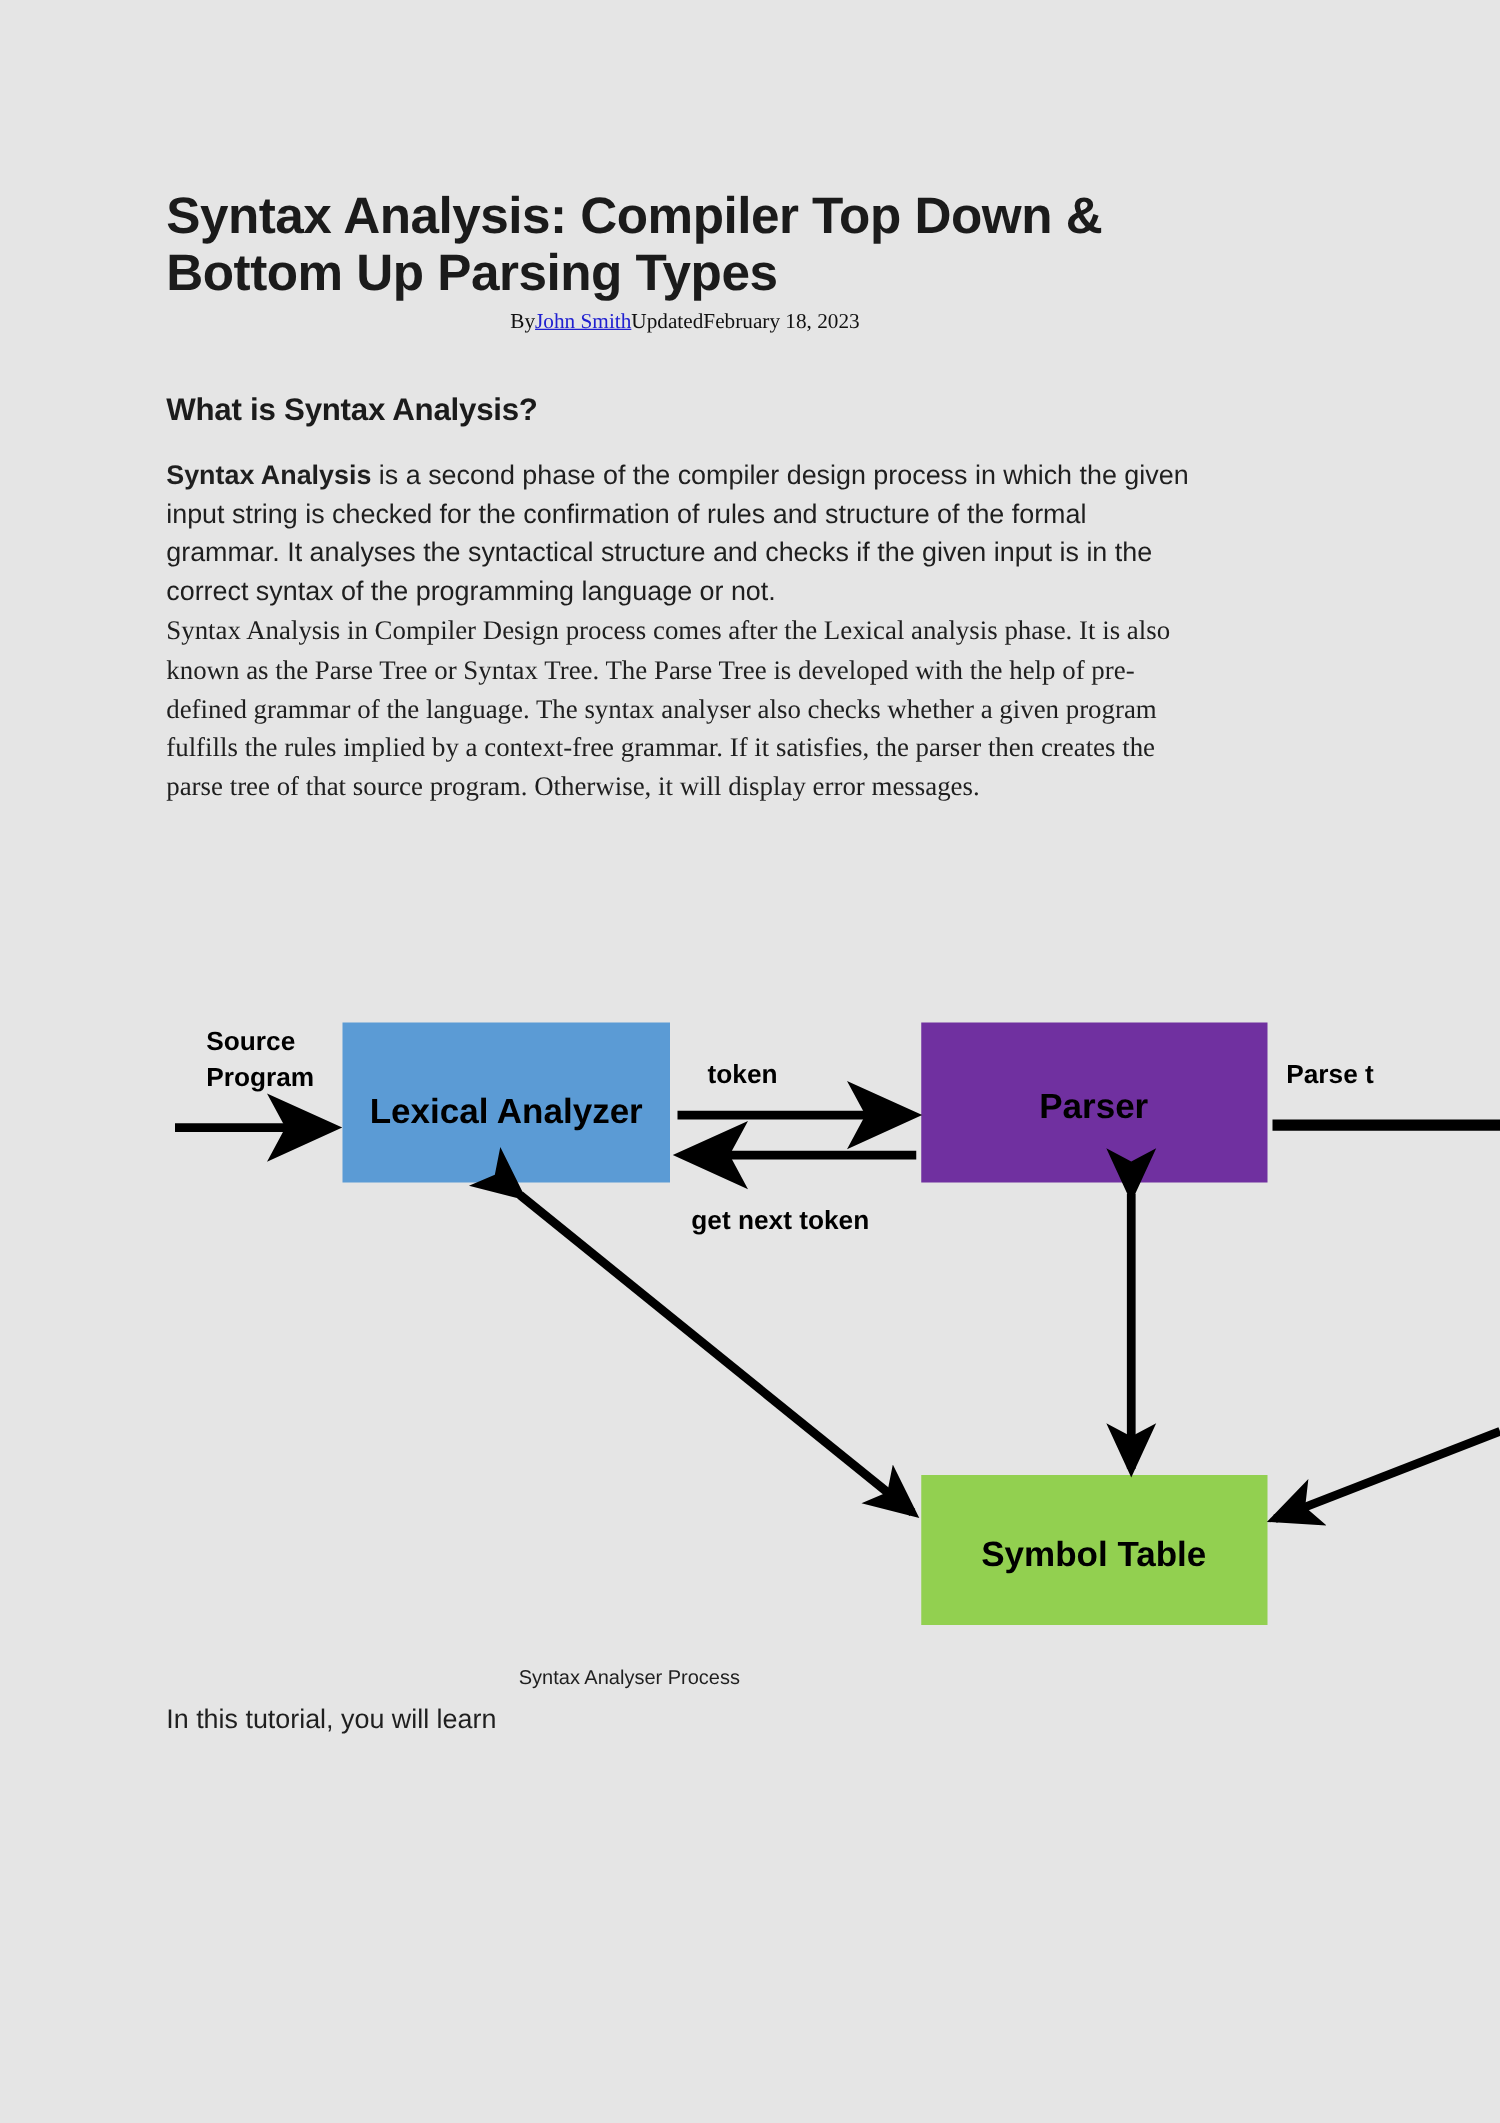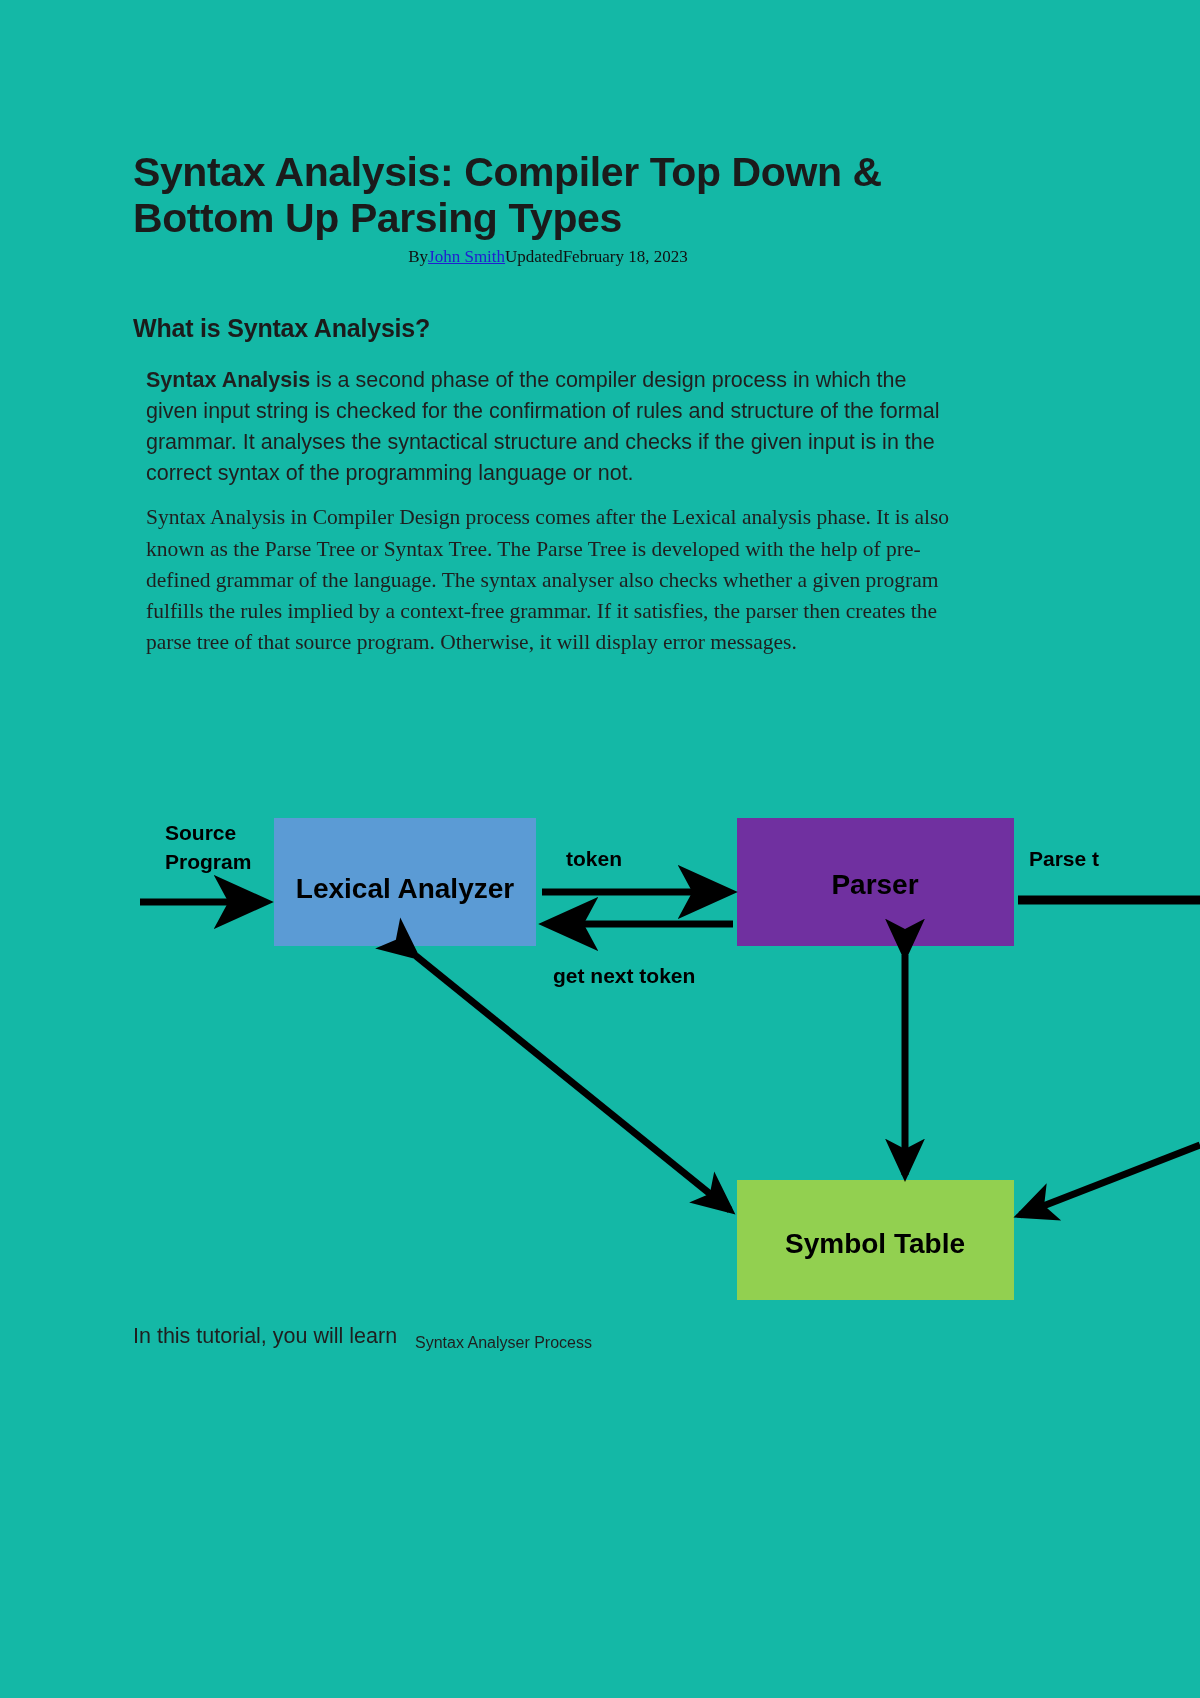--- a/index.html
+++ b/index.html
@@ -14,21 +14,21 @@
     overflow: hidden;
     font-family: "Liberation Sans", sans-serif;
     color: #1a1a1a;
   }
 
   .page {
     position: absolute;
     left: 0; top: 0;
     width: 1200px;
     height: 1698px;
-    background: #14b8a6;
+    background: #e5e5e5;
   }
 
   .content {
     position: absolute;
     left: 133px;
     top: 150px;
     width: 830px;
   }
 
   
@@ -66,21 +66,21 @@
     color: #1b1b1b;
     margin: 0 0 22px 0;
     letter-spacing: -0.2px;
   }
 
   
   .body-par {
     font-size: 21.5px;
     line-height: 1.45;
     color: #1f1f1f;
-    margin: 13px;
+    margin: 0;
     text-align: left;
   }
   .body-par.second {
     margin-top: 0px;
     font-family: Liberation Serif, serif;
   }
   .body-par b {
     font-weight: bold;
   }
 
@@ -102,21 +102,21 @@
     left: 415px;
     top: 1332px;
     font-size: 16px;
     color: #1f1f1f;
     line-height: 1.4;
   }
 
   .tutorial-line {
     position: absolute;
     left: 133px;
-    top: 1321px;
+    top: 1360px;
     font-size: 21.5px;
     color: #1f1f1f;
     line-height: 1.45;
   }
 
   .box-label {
     font-family: "Liberation Sans", sans-serif;
     font-weight: bold;
     fill: #000000;
   }

